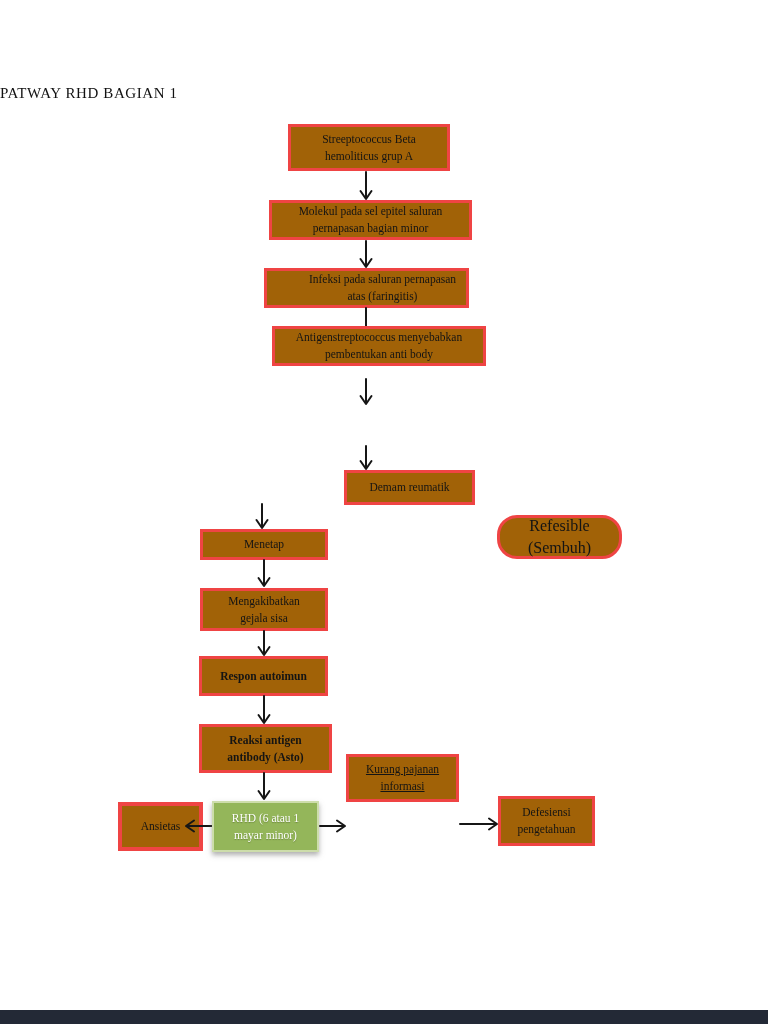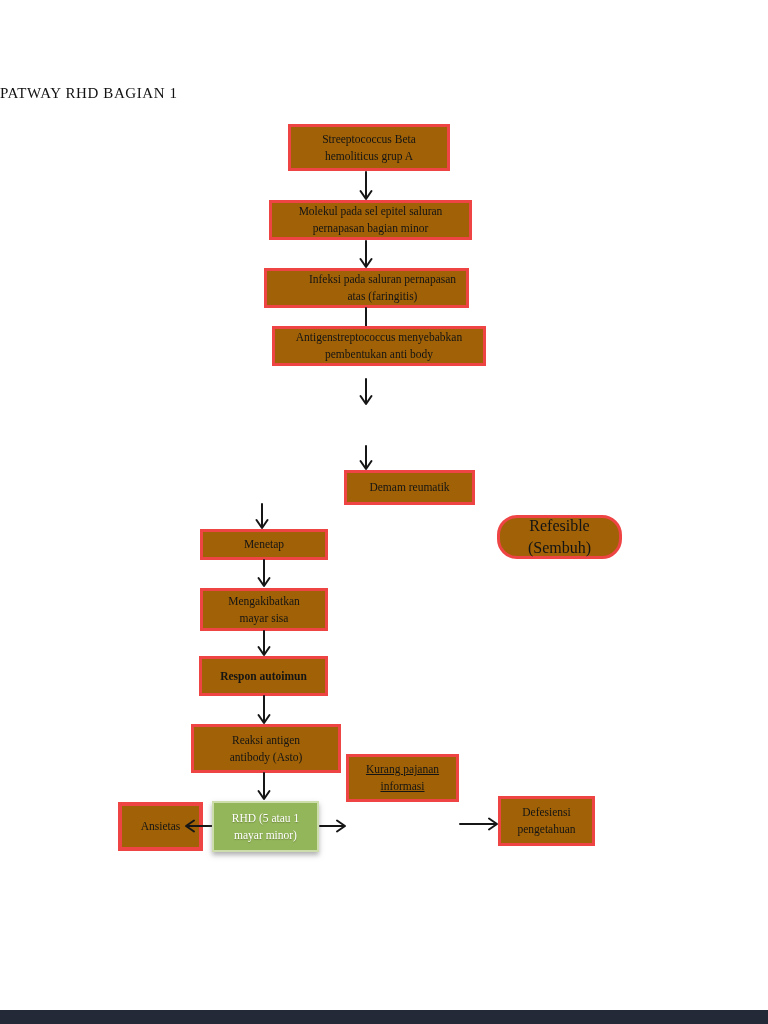--- a/index.html
+++ b/index.html
@@ -76,46 +76,46 @@
       <path d="M8 0 V23 M2.5 16 L8 24 L13.5 16"></path>
     </svg>
 
   <div class="box" style="left:200px;top:529px;width:128px;height:31px;">Menetap</div>
 
   <svg class="arrow" style="left:256px;top:560px;" width="16" height="27">
       <path d="M8 0 V25 M2.5 18 L8 26 L13.5 18"></path>
     </svg>
 
   <div class="box" style="left:200px;top:588px;width:128px;height:43px;">Mengakibatkan
-mayar sisa</div>
+gejala sisa</div>
 
   <svg class="arrow" style="left:256px;top:631px;" width="16" height="25">
       <path d="M8 0 V23 M2.5 16 L8 24 L13.5 16"></path>
     </svg>
 
   <div class="box" style="left:199px;top:656px;width:129px;height:40px;font-weight:bold;">Respon autoimun</div>
 
   <svg class="arrow" style="left:256px;top:696px;" width="16" height="28">
       <path d="M8 0 V26 M2.5 19 L8 27 L13.5 19"></path>
     </svg>
 
-  <div class="box" style="left:191px;top:724px;width:150px;height:49px;">Reaksi antigen
+  <div class="box" style="left:199px;top:724px;width:133px;height:49px;font-weight:bold;">Reaksi antigen
 antibody (Asto)</div>
 
   <svg class="arrow" style="left:256px;top:773px;" width="16" height="27">
       <path d="M8 0 V25 M2.5 18 L8 26 L13.5 18"></path>
     </svg>
 
   <div class="box thick" style="left:110px;top:802px;width:85px;height:49px;margin-left:8px;">Ansietas</div>
 
   <svg class="arrow" style="left:185px;top:818px;" width="27" height="16">
       <path d="M27 8 H2 M9 2.5 L1 8 L9 13.5"></path>
     </svg>
 
-  <div class="box green" style="left:212px;top:801px;width:107px;height:51px;">RHD (5 atau 1
+  <div class="box green" style="left:212px;top:801px;width:107px;height:51px;">RHD (6 atau 1
 mayar minor)</div>
 
   <svg class="arrow" style="left:320px;top:818px;" width="26" height="16">
       <path d="M0 8 H24 M17 2.5 L25 8 L17 13.5"></path>
     </svg>
 
   <div class="box" style="left:346px;top:754px;width:113px;height:48px;text-decoration:underline;">Kurang pajanan
 informasi</div>
 
   <svg class="arrow" style="left:460px;top:816px;" width="38" height="16">

